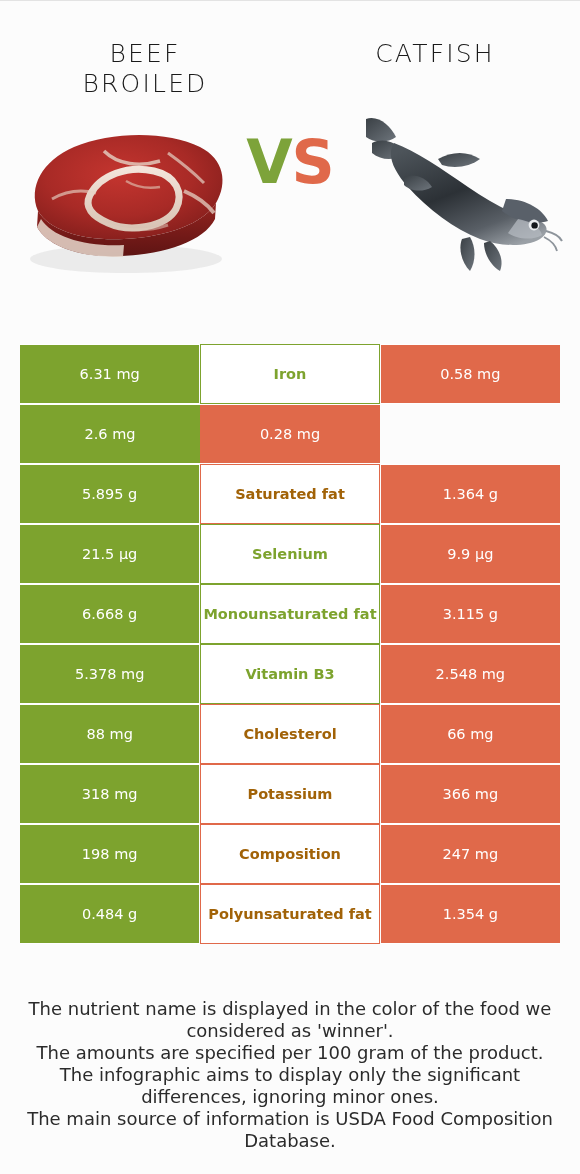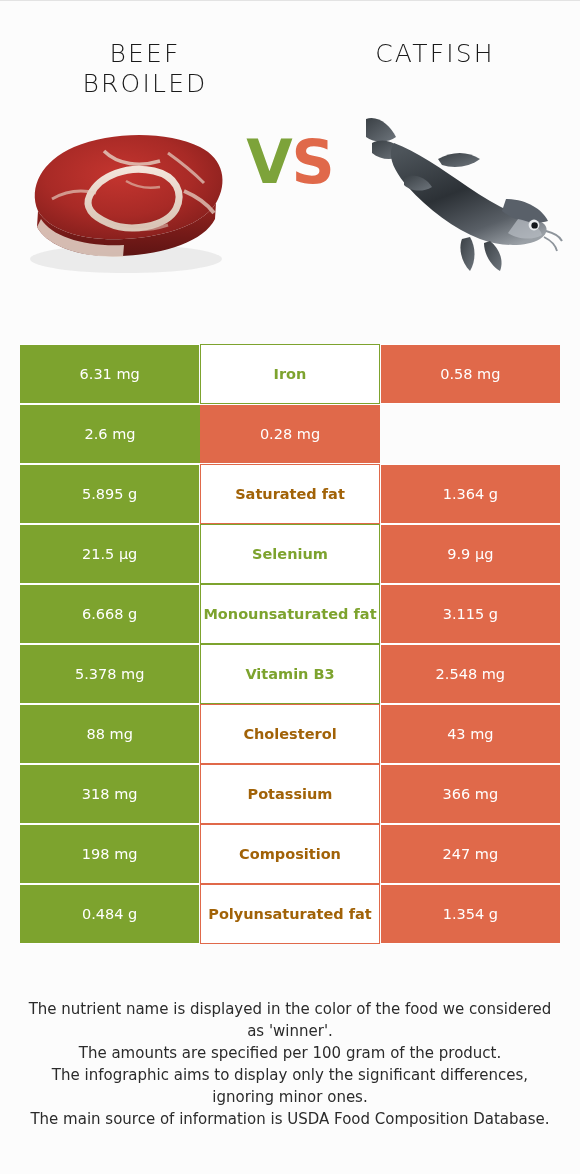--- a/index.html
+++ b/index.html
@@ -114,21 +114,21 @@
   .row.green .cell.mid  { color: #7da32e; border-color: #7da32e; }
   .row.orange .cell.mid { color: #a16207; border-color: #e0694a; }
 
   
   .footer {
     position: absolute;
     left: 20px;
     top: 997px;
     width: 540px;
     text-align: center;
-    font-size: 15px;
+    font-size: 18px;
     line-height: 22px;
     color: #2b2b2b;
     font-family: "DejaVu Sans", sans-serif;
   }
   .footer p { margin: 0; }
 </style>
 </head>
 <body>
 
 <div class="header">
@@ -259,21 +259,21 @@
 
   <div class="row green">
     <div class="cell left">5.378 mg</div>
     <div class="cell mid">Vitamin B3</div>
     <div class="cell right">2.548 mg</div>
   </div>
 
   <div class="row orange">
     <div class="cell left">88 mg</div>
     <div class="cell mid">Cholesterol</div>
-    <div class="cell right">43 mg</div>
+    <div class="cell right">66 mg</div>
   </div>
 
   <div class="row orange">
     <div class="cell left">318 mg</div>
     <div class="cell mid">Potassium</div>
     <div class="cell right">366 mg</div>
   </div>
 
   <div class="row orange">
     <div class="cell left">198 mg</div>

